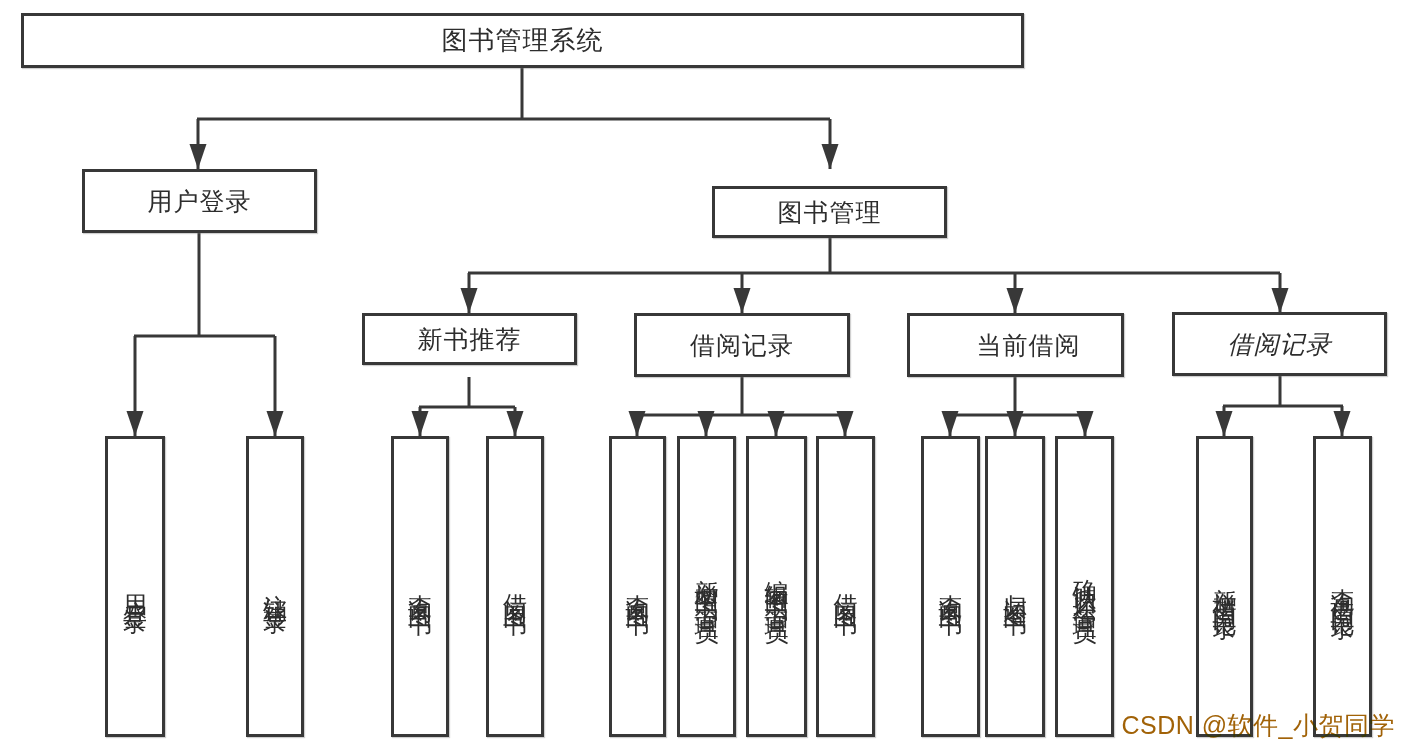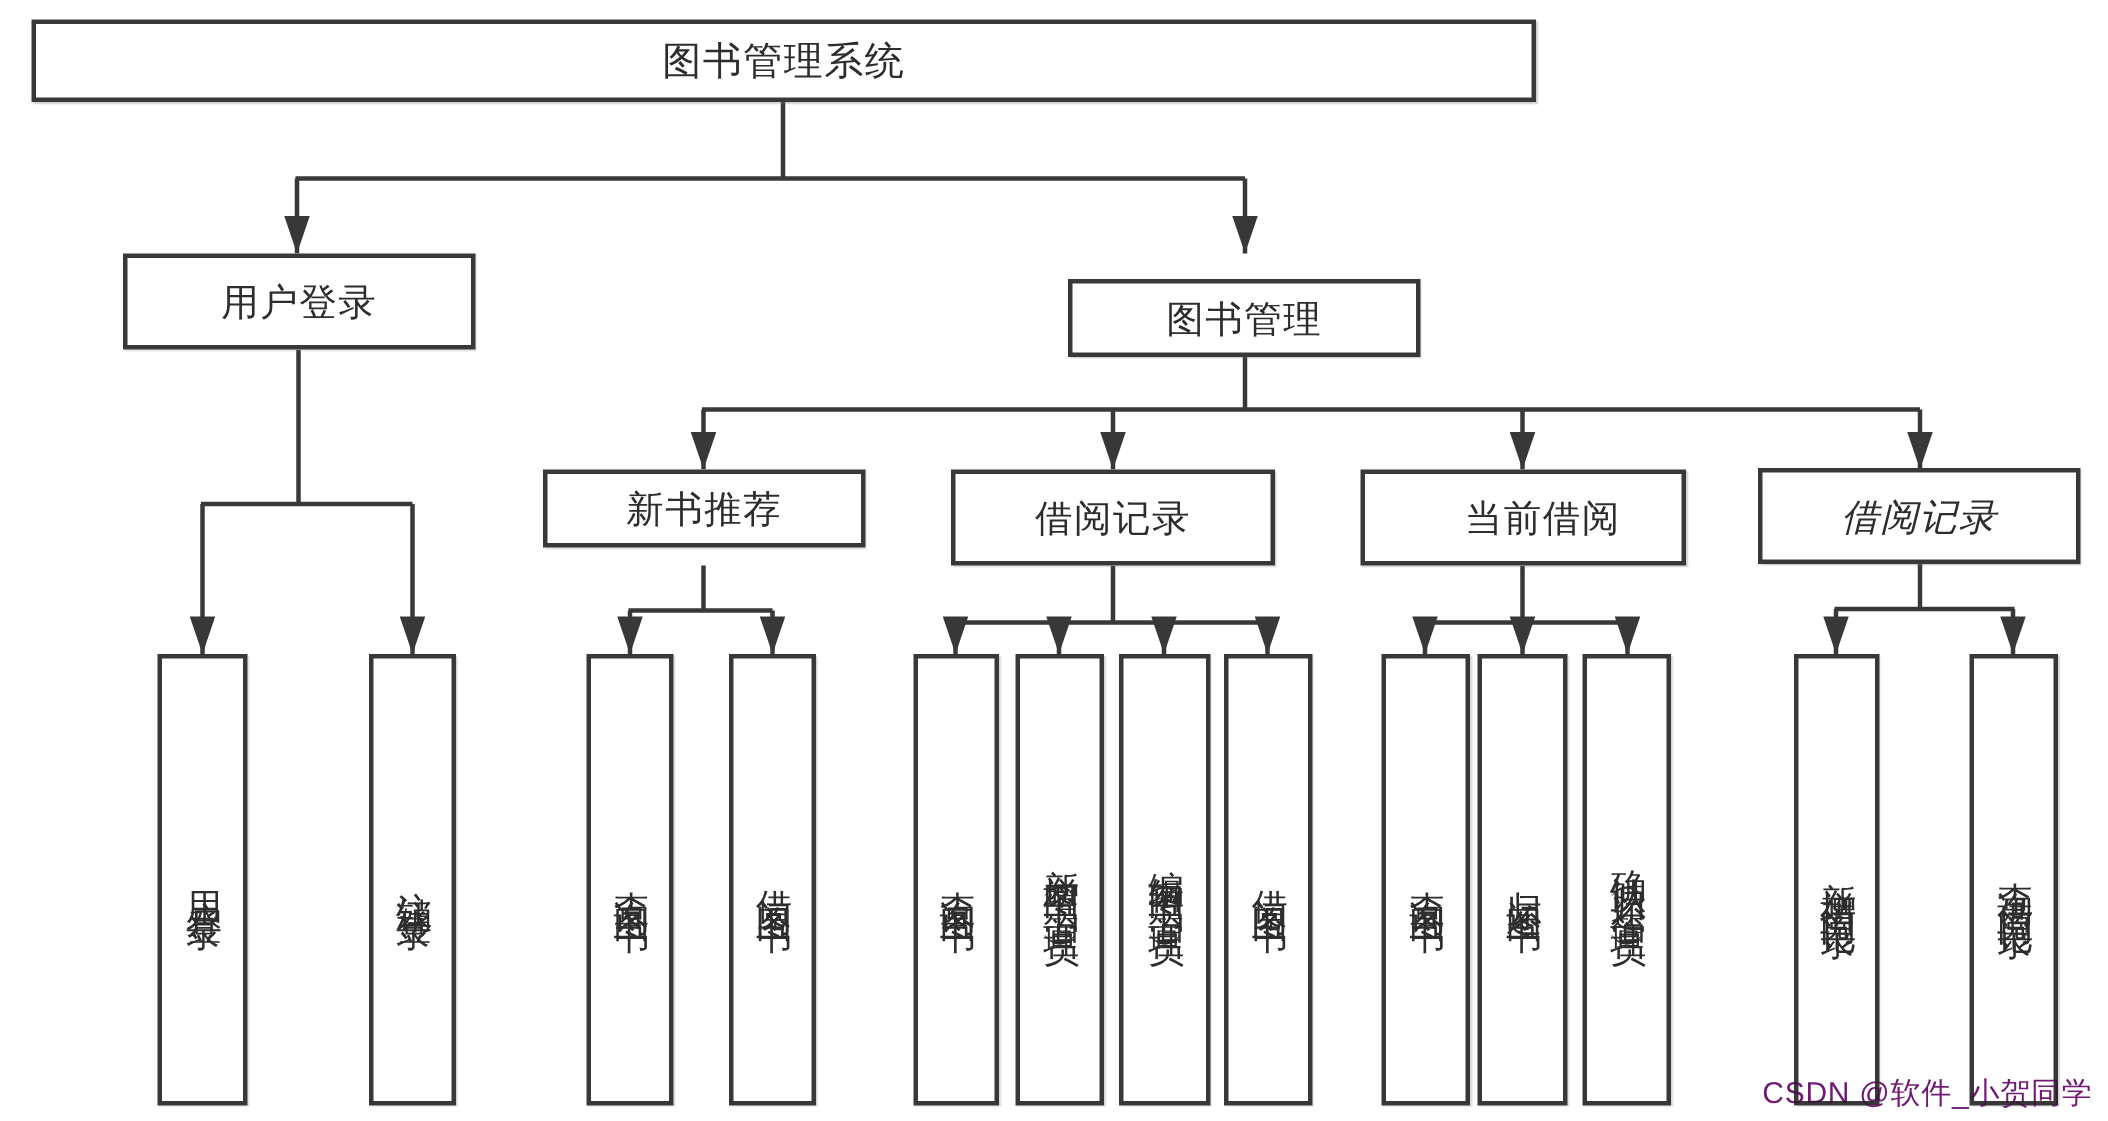--- a/index.html
+++ b/index.html
@@ -52,22 +52,22 @@
     text-orientation: mixed;
     font-size: 24px;
     letter-spacing: 6px;
     color: #2d2d2d;
     line-height: 1;
   }
   .watermark {
     position: absolute;
     right: 10px;
     bottom: 5px;
-    font-size: 20px;
-    color: #701a75;
+    font-size: 25px;
+    color: #a16207;
     letter-spacing: 0.5px;
     z-index: 3;
     mix-blend-mode: darken;
     white-space: nowrap;
   }
 </style>
 </head>
 <body>
 
 <div class="stage">

